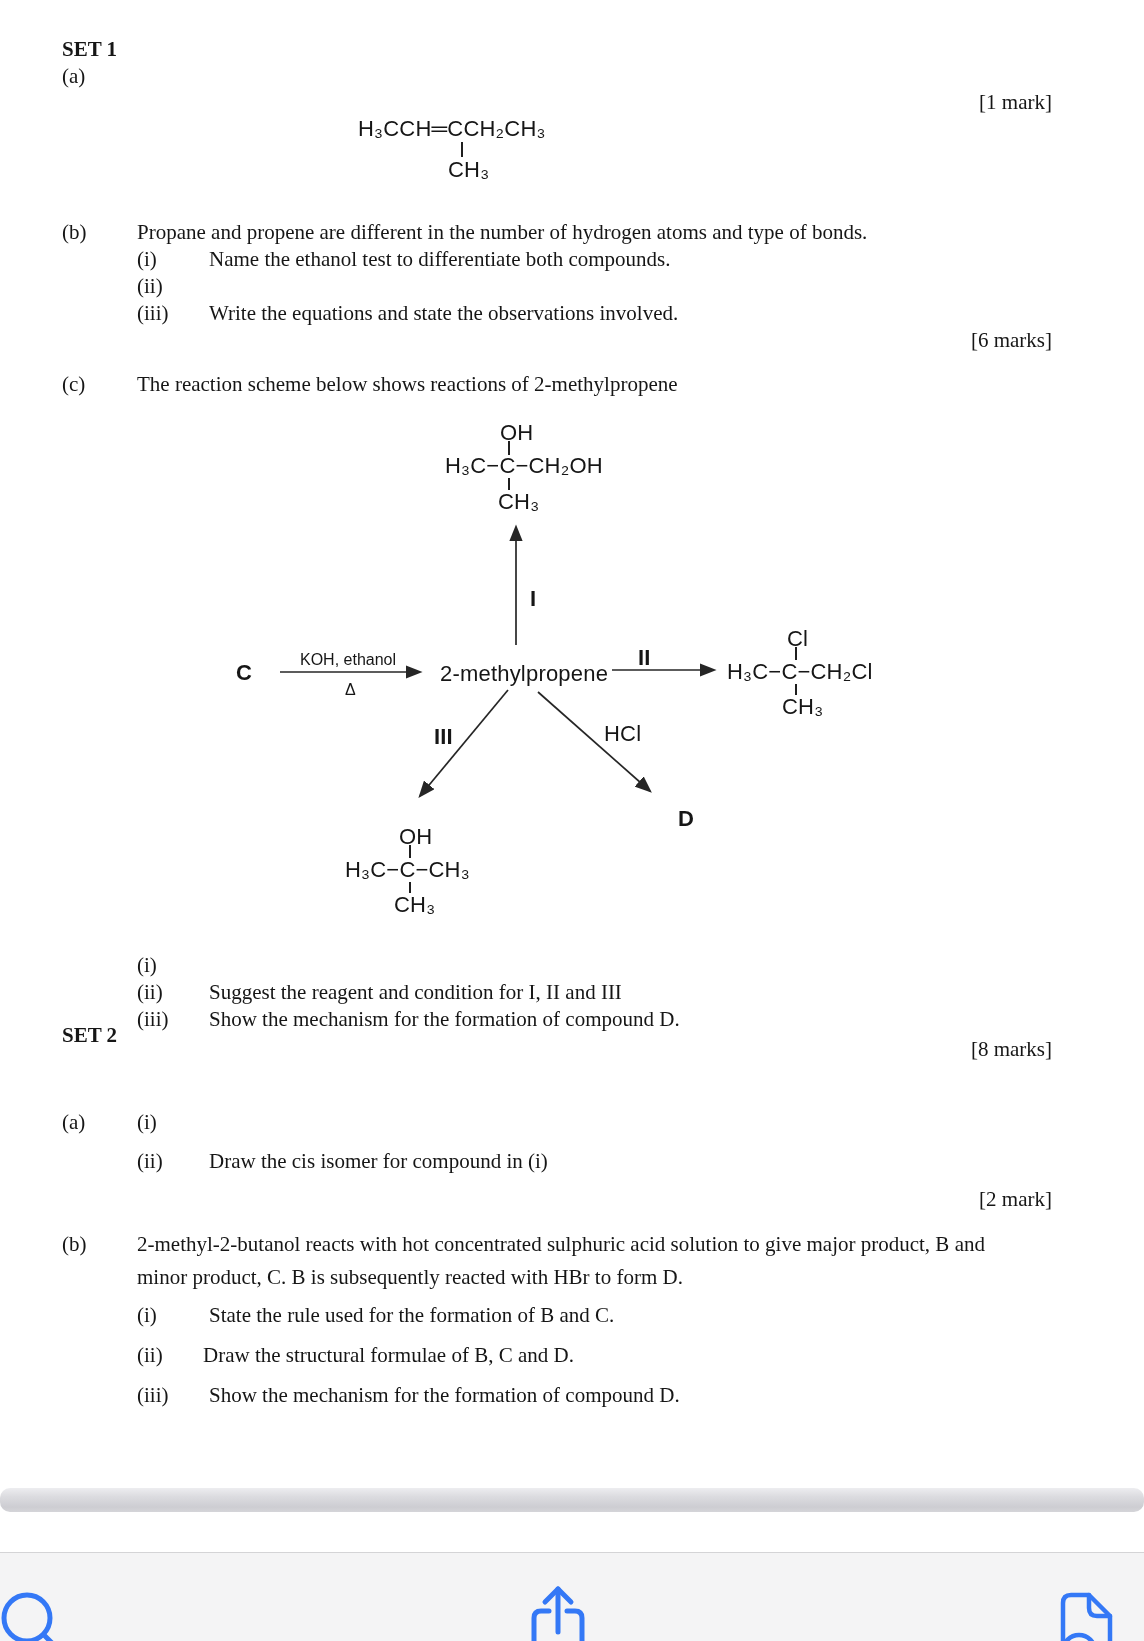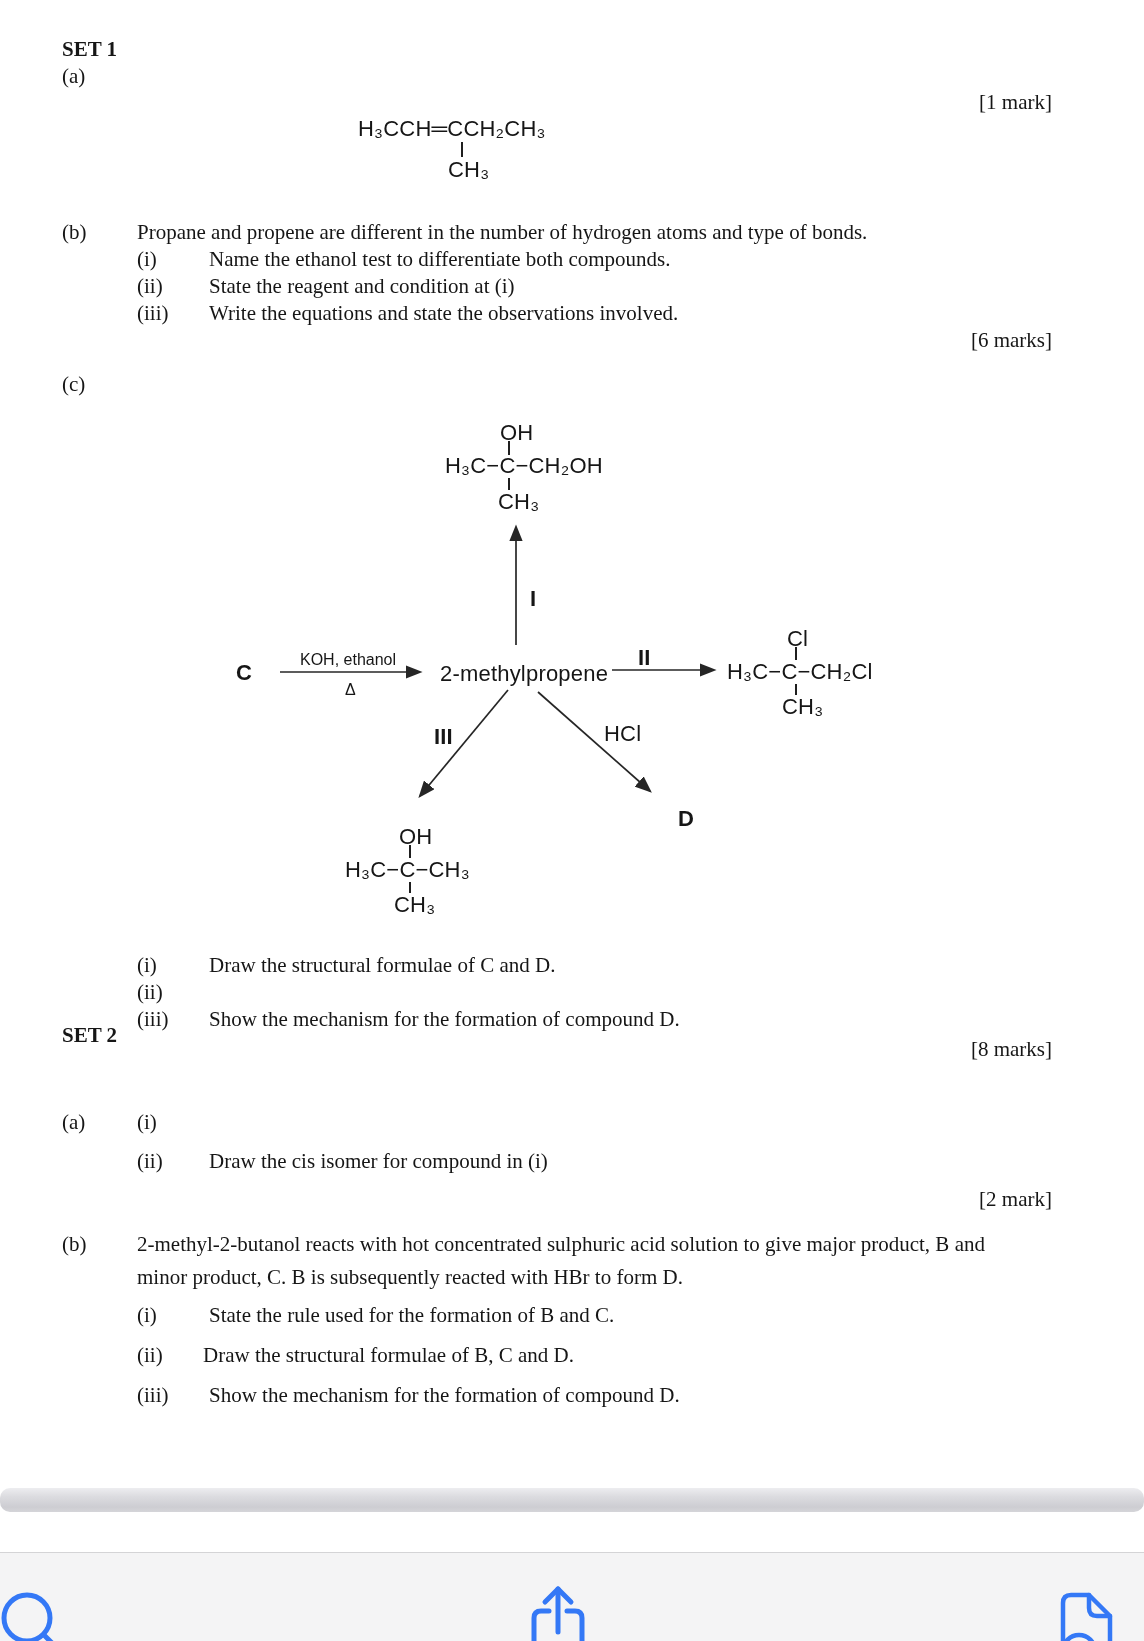--- a/index.html
+++ b/index.html
@@ -34,26 +34,26 @@
     <div class="abs chem" style="left:358px;top:116px">H₃CCH═CCH₂CH₃</div>
     <div class="vb" style="left:461px;top:142px;height:15px"></div>
     <div class="abs chem" style="left:448px;top:157px">CH₃</div>
   </div>
 
   <div class="abs t" style="left:62px;top:219px">(b)</div>
   <div class="abs t" style="left:137px;top:219px">Propane and propene are different in the number of hydrogen atoms and type of bonds.</div>
   <div class="abs t" style="left:137px;top:246px">(i)</div>
   <div class="abs t" style="left:209px;top:246px">Name the ethanol test to differentiate both compounds.</div>
   <div class="abs t" style="left:137px;top:273px">(ii)</div>
-  <div class="abs t" style="left:209px;top:273px">State the reagent and condition at (i)</div>
   <div class="abs t" style="left:137px;top:300px">(iii)</div>
   <div class="abs t" style="left:209px;top:300px">Write the equations and state the observations involved.</div>
   <div class="abs t marks" style="top:327px">[6 marks]</div>
 
   <div class="abs t" style="left:62px;top:371px">(c)</div>
+  <div class="abs t" style="left:137px;top:371px">The reaction scheme below shows reactions of 2-methylpropene</div>
 
   <div>
     <svg class="scheme-svg" width="1144" height="1641">
       <defs>
         <marker id="ah" markerWidth="10" markerHeight="8" refX="8.5" refY="4" orient="auto">
           <path d="M0,0 L10,4 L0,8 Z" fill="#262626"></path>
         </marker>
       </defs>
       <g stroke="#262626" stroke-width="1.7" fill="none">
         <line x1="516" y1="645" x2="516" y2="527" marker-end="url(#ah)"></line>
@@ -89,22 +89,22 @@
     <div class="abs chem b" style="left:678px;top:806px">D</div>
 
     <div class="abs chem" style="left:399px;top:824px">OH</div>
     <div class="vb" style="left:409px;top:845px;height:13px"></div>
     <div class="abs chem" style="left:345px;top:857px">H₃C−C−CH₃</div>
     <div class="vb" style="left:409px;top:882px;height:11px"></div>
     <div class="abs chem" style="left:394px;top:892px">CH₃</div>
   </div>
 
   <div class="abs t" style="left:137px;top:952px">(i)</div>
-  <div class="abs t" style="left:209px;top:952px">Draw the structural formulae of C and D.</div>
   <div class="abs t" style="left:137px;top:979px">(ii)</div>
+  <div class="abs t" style="left:209px;top:979px">Suggest the reagent and condition for I, II and III</div>
   <div class="abs t" style="left:137px;top:1006px">(iii)</div>
   <div class="abs t" style="left:209px;top:1006px">Show the mechanism for the formation of compound D.</div>
   <div class="abs t marks" style="top:1036px">[8 marks]</div>
 
   <div class="abs t b" style="left:62px;top:1022px">SET 2</div>
 
   <div class="abs t" style="left:62px;top:1109px">(a)</div>
   <div class="abs t" style="left:137px;top:1109px">(i)</div>
   <div class="abs t" style="left:137px;top:1148px">(ii)</div>
   <div class="abs t" style="left:209px;top:1148px">Draw the cis isomer for compound in (i)</div>

